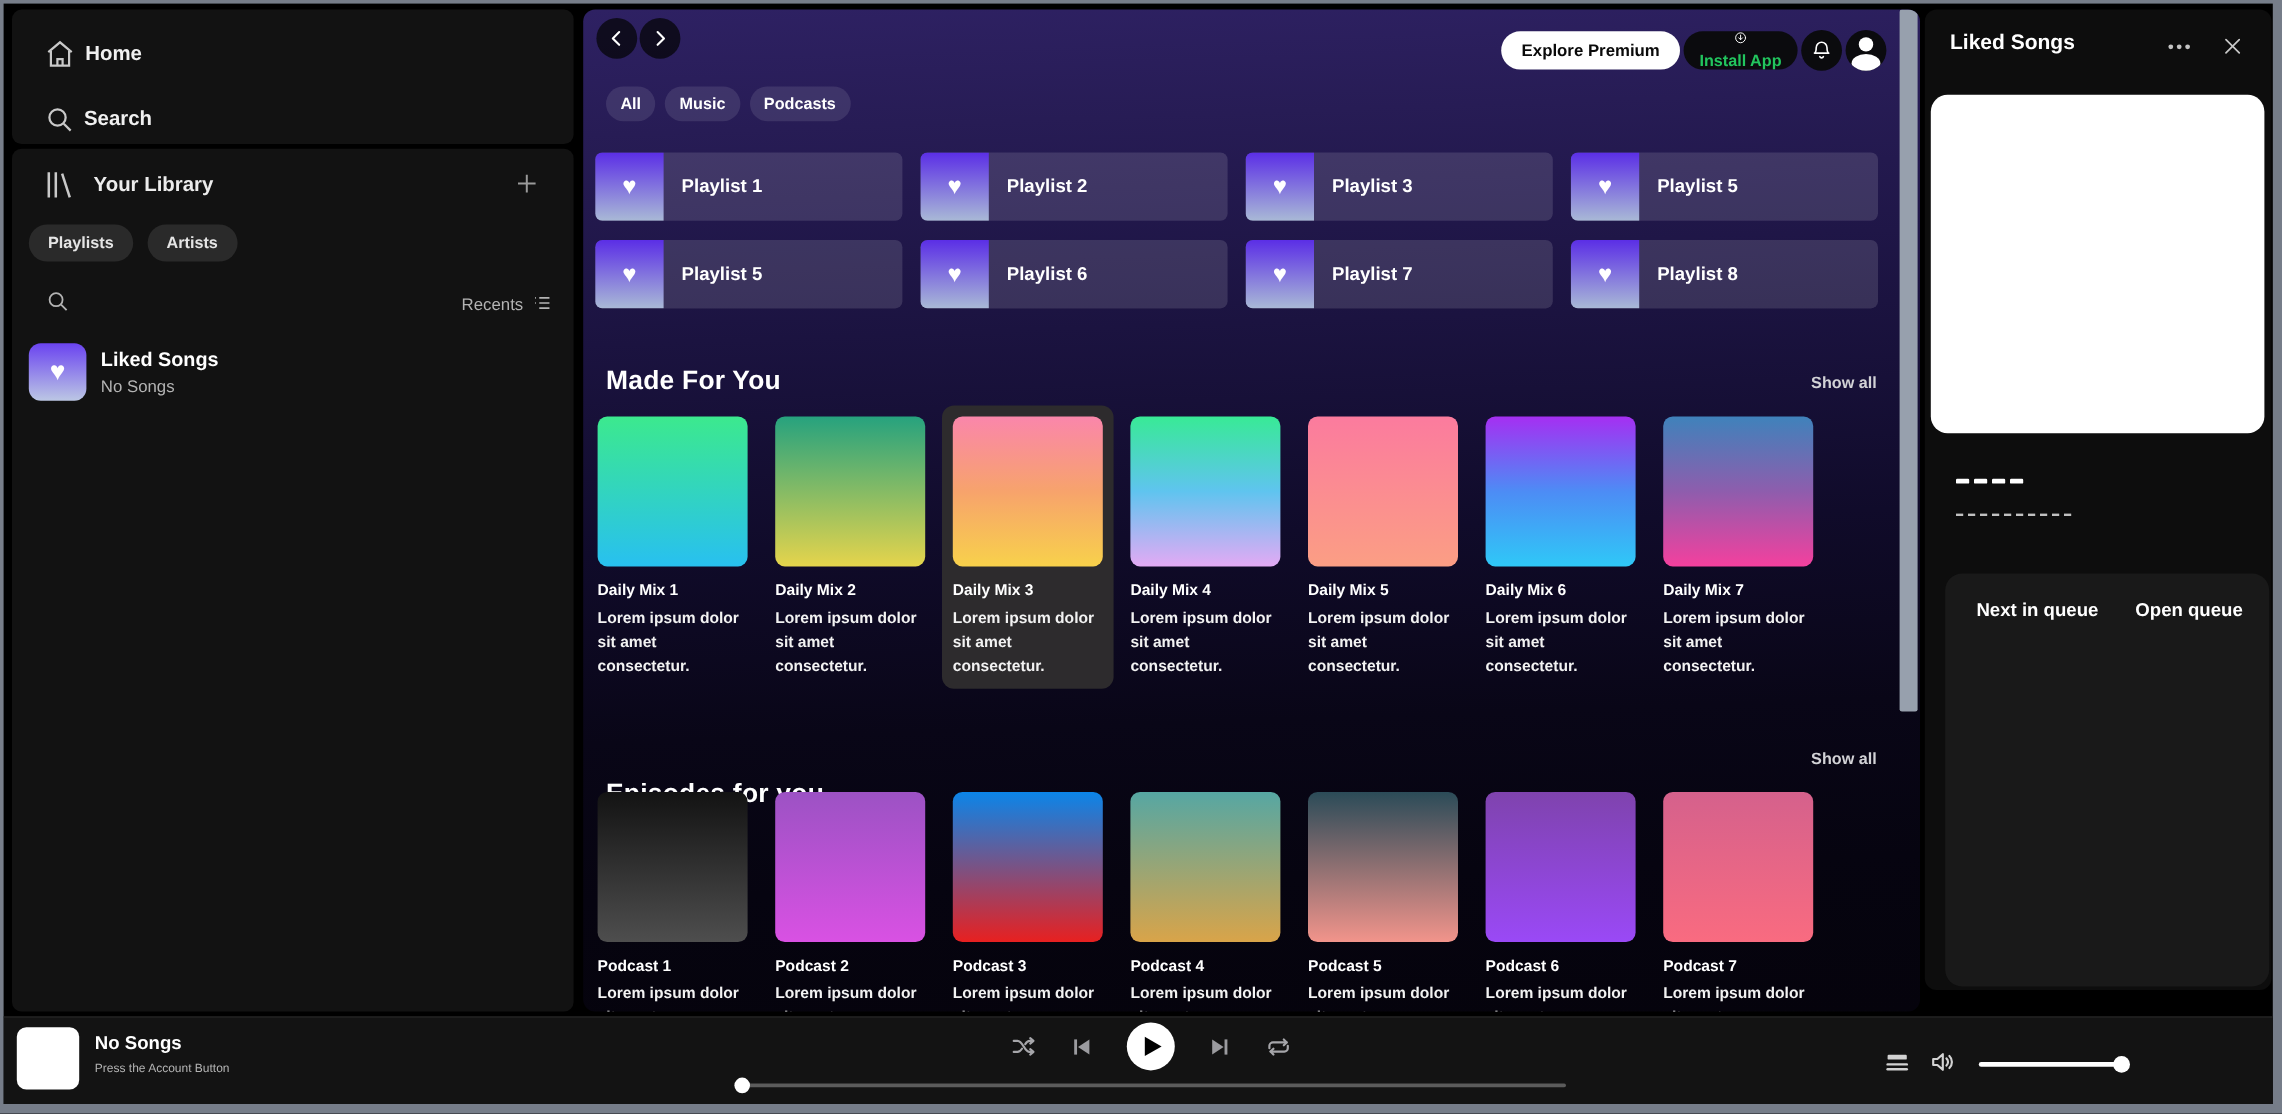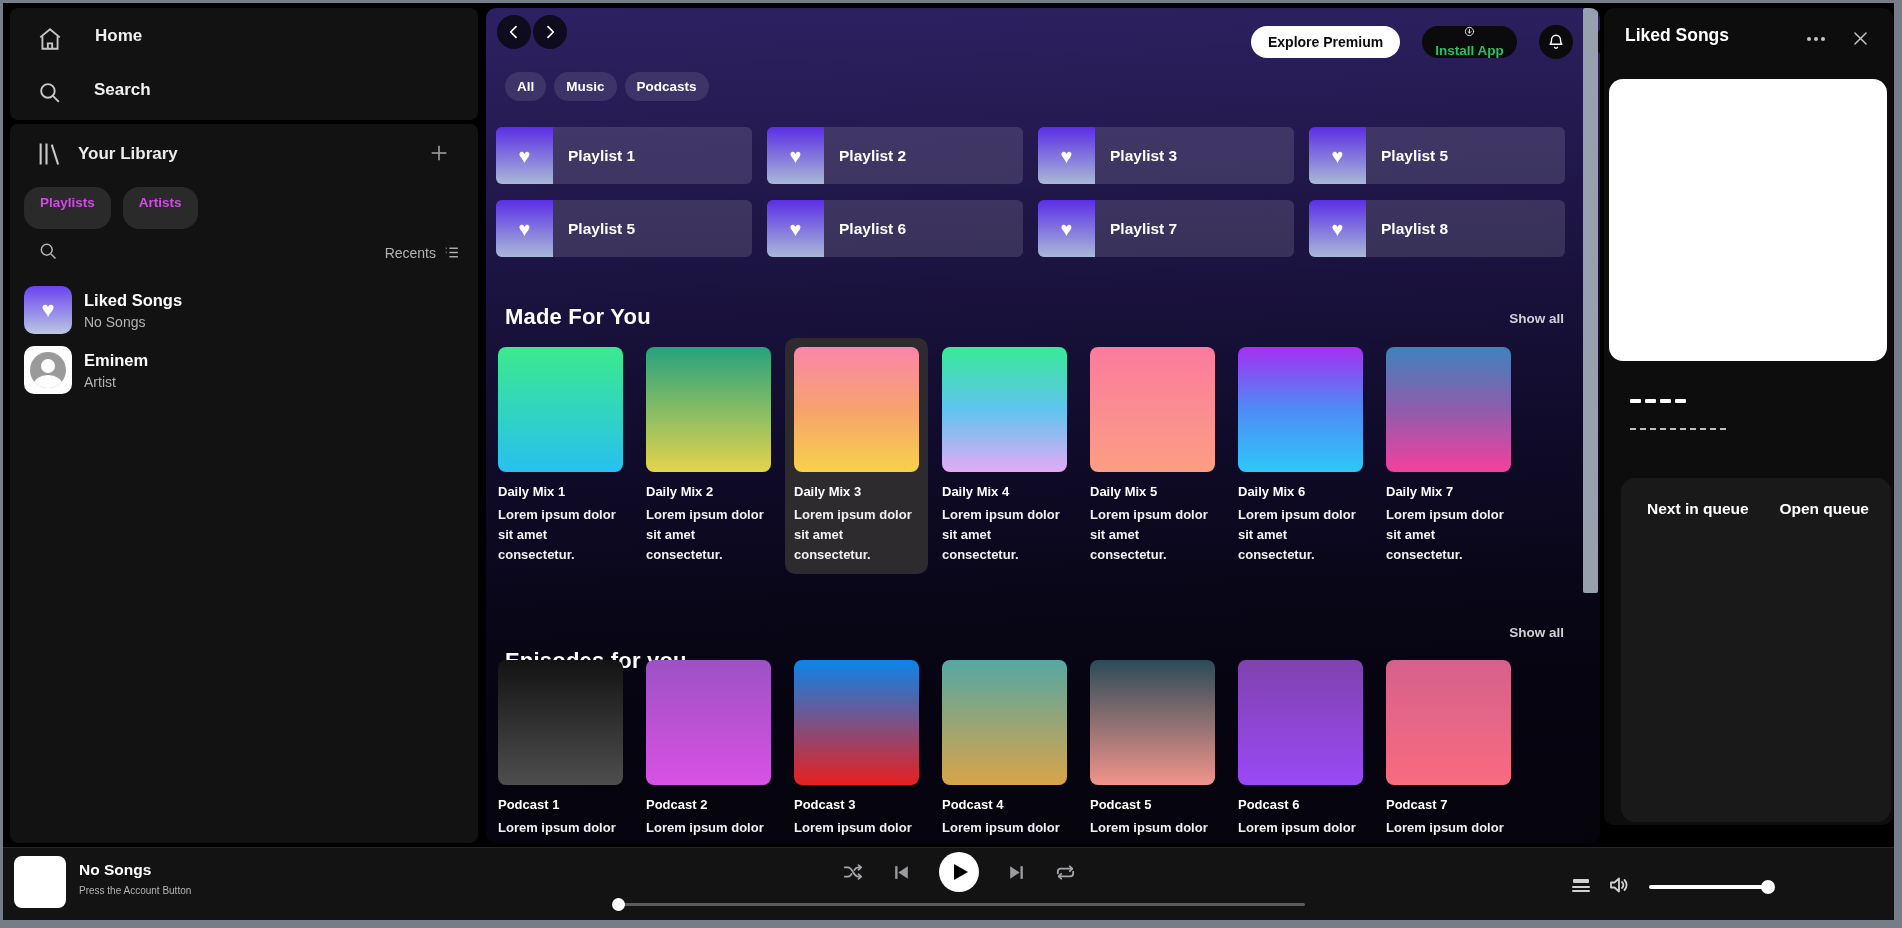--- a/index.html
+++ b/index.html
@@ -4,45 +4,45 @@
 <style>
   * { margin:0; padding:0; box-sizing:border-box; }
   html,body { width:1902px; height:928px; overflow:hidden; }
   body { background:#767d89; font-family:"Liberation Sans", sans-serif; position:relative; }
   .app { position:absolute; left:3px; top:3px; right:8px; bottom:8px; background:#000; overflow:hidden; }
   .abs { position:absolute; }
 
   
   .nav-card { left:7px; top:5px; width:468px; height:112px; background:#121212; border-radius:8px; }
   .lib-card { left:7px; top:121px; width:468px; height:719px; background:#121212; border-radius:8px; }
-  .nav-row { position:absolute; left:27px; height:38px; display:flex; gap:32px; cursor:pointer; }
+  .nav-row { position:absolute; left:27px; height:38px; display:flex; align-items:center; gap:8px; cursor:pointer; }
   .nav-row svg { stroke:#c9c9c9; }
   .nav-label { color:#f0f0f0; font-size:17px; font-weight:700; }
   .lib-head { position:absolute; left:26px; top:16px; display:flex; align-items:center; gap:14px; }
   .lib-title { color:#ececec; font-size:17px; font-weight:700; }
   .plus-btn { position:absolute; right:24px; top:14px; width:30px; height:30px; display:flex; align-items:center; justify-content:center; cursor:pointer; }
   .chip-row { position:absolute; left:14px; top:63px; display:flex; gap:12px; }
-  .chip { background:#2a2a2a; color:#d946ef; font-size:13.5px; font-weight:700; height:42px; line-height:31px; padding:0 16px; border-radius:16px; cursor:pointer; }
+  .chip { background:#2a2a2a; color:#e5e5e5; font-size:13.5px; font-weight:700; height:31px; line-height:31px; padding:0 16px; border-radius:16px; cursor:pointer; }
   .lib-search { position:absolute; left:28px; top:117px; }
   .recents { position:absolute; right:18px; top:120px; display:flex; align-items:center; gap:7px; color:#b3b3b3; font-size:14px; cursor:pointer; }
   .lib-item { position:absolute; left:8px; width:452px; height:60px; border-radius:6px; display:flex; align-items:center; gap:12px; padding-left:6px; cursor:pointer; }
   .tile { width:48px; height:48px; border-radius:10px; display:flex; align-items:center; justify-content:center; flex:0 0 48px; }
   .tile-heart { color:#fff; font-size:22px; line-height:1; }
   .tile-white { background:#fff; }
   .avatar-circ { width:36px; height:36px; border-radius:50%; background:#9a9a9a; position:relative; overflow:hidden; }
   .avatar-circ .head { position:absolute; left:11px; top:7px; width:14px; height:14px; border-radius:50%; background:#fff; }
   .avatar-circ .body { position:absolute; left:4px; top:23px; width:28px; height:18px; border-radius:50%; background:#fff; }
   .li-title { color:#fff; font-size:16.5px; font-weight:700; }
   .li-sub { color:#b3b3b3; font-size:14px; margin-top:4px; }
 
   
   .main { left:483px; top:5px; width:1114px; height:835px; border-radius:10px; overflow:hidden;
           background:linear-gradient(178deg,#2e2163 0%,#271c55 12%,#1b1340 32%,#100b2a 52%,#090617 70%,#060410 85%,#05030c 100%); }
   .circ-btn { position:absolute; top:7px; width:34px; height:34px; border-radius:50%; background:rgba(5,5,8,0.75); display:flex; align-items:center; justify-content:center; cursor:pointer; }
-  .tr-cluster { position:absolute; top:17px; left:765px; display:flex; align-items:center; gap:22px; }
+  .tr-cluster { position:absolute; top:17px; left:765px; display:flex; align-items:center; gap:3px; }
   .btn-premium { background:#fff; color:#0a0a0a; font-size:14px; font-weight:700; height:32px; line-height:32px; padding:0 17px; border-radius:17px; cursor:pointer; white-space:nowrap; }
   .btn-install { background:#0b0b0e; color:#22c55e; font-size:13.5px; font-weight:700; height:32px; padding:0 13px; border-radius:17px; display:flex; align-items:center; gap:6px; cursor:pointer; white-space:nowrap;flex-direction:column; }
   .circ-ico { width:34px; height:34px; border-radius:50%; background:#0b0b0e; display:flex; align-items:center; justify-content:center; cursor:pointer; position:relative; }
   .avatar-top { overflow:hidden; }
   .avatar-top .head { position:absolute; left:11px; top:6px; width:12px; height:12px; border-radius:50%; background:#fff; }
   .avatar-top .body { position:absolute; left:5px; top:20px; width:24px; height:16px; border-radius:50%; background:#fff; }
   .filter-row { position:absolute; left:19px; top:64px; display:flex; gap:8px; }
   .fchip { background:rgba(255,255,255,0.10); color:#fff; font-size:13.5px; font-weight:700; height:29px; line-height:29px; padding:0 12px; border-radius:15px; cursor:pointer; }
   .pl-grid { position:absolute; left:10px; top:119px; display:grid; grid-template-columns:repeat(4,256px); grid-auto-rows:57px; column-gap:15px; row-gap:16px; }
   .pl-card { background:rgba(255,255,255,0.13); border-radius:6px; overflow:hidden; display:flex; align-items:center; cursor:pointer; }
@@ -151,32 +151,20 @@
 
     <div class="lib-item" style="top:156px;">
       <div class="tile" style="background: linear-gradient(rgb(106, 67, 240), rgb(188, 199, 228));">
         <span class="tile-heart">♥</span>
       </div>
       <div>
         <div class="li-title">Liked Songs</div>
         <div class="li-sub">No Songs</div>
       </div>
     </div>
-    <div class="lib-item" style="top:216px;">
-      <div class="tile tile-white">
-        <div class="avatar-circ">
-            <div class="head"></div>
-            <div class="body"></div>
-          </div>
-      </div>
-      <div>
-        <div class="li-title">Eminem</div>
-        <div class="li-sub">Artist</div>
-      </div>
-    </div>
   </div>
 
   <div class="abs main">
     <div class="circ-btn" style="left:11px;">
       <svg width="16" height="16" viewBox="0 0 24 24" fill="none" stroke="#fff" stroke-width="2.6" stroke-linecap="round" stroke-linejoin="round">
           <path d="M15 4 7 12l8 8"></path>
         </svg>
     </div>
     <div class="circ-btn" style="left:47px;">
       <svg width="16" height="16" viewBox="0 0 24 24" fill="none" stroke="#fff" stroke-width="2.6" stroke-linecap="round" stroke-linejoin="round">

